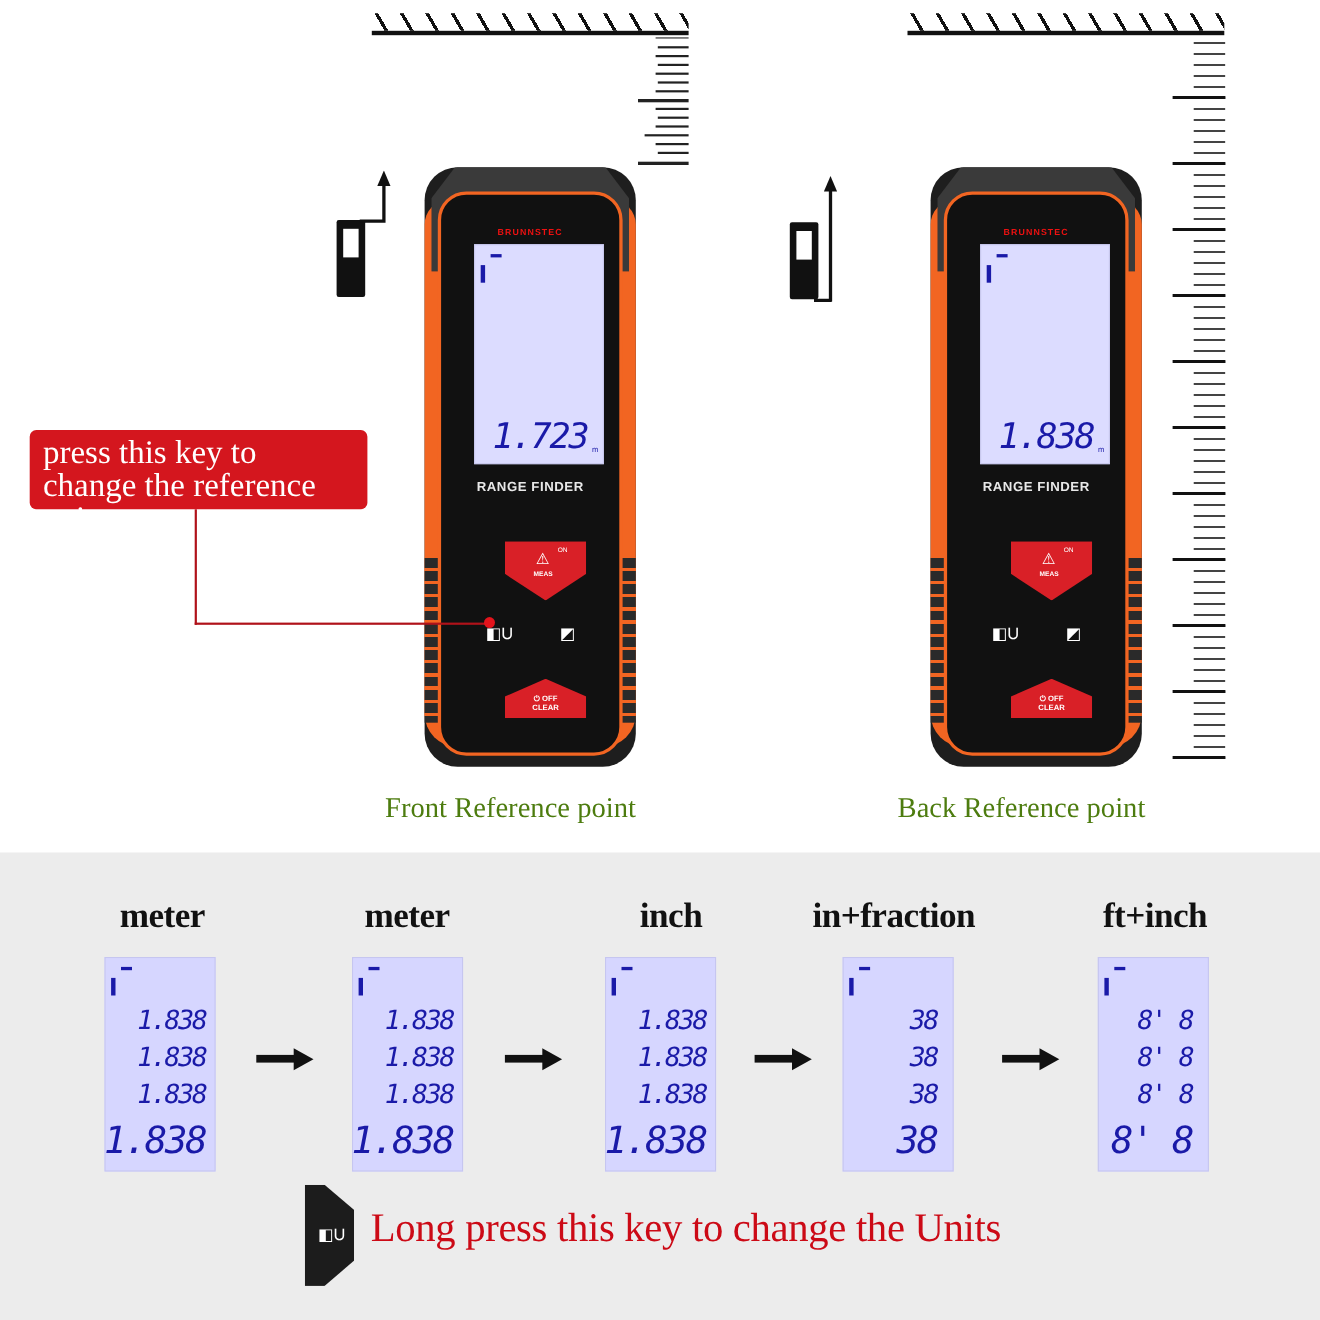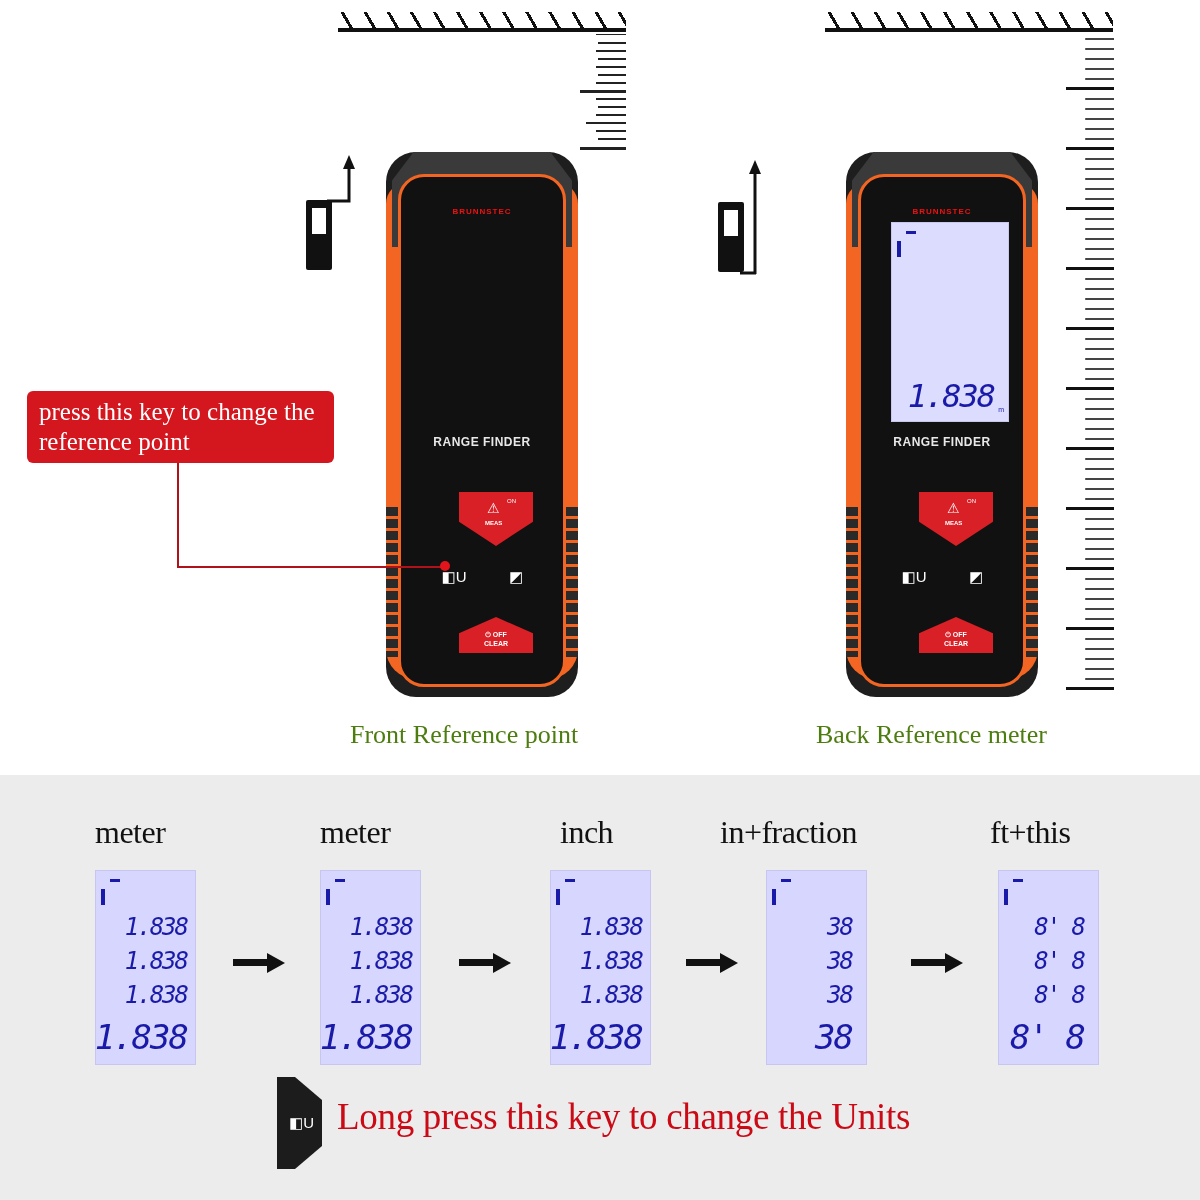--- a/index.html
+++ b/index.html
@@ -26,27 +26,27 @@
   .btn-top{position:absolute;left:58px;top:315px;width:74px;height:54px;background:#d92027;clip-path:polygon(0 0,100% 0,100% 55%,50% 100%,0 55%)}
   .btn-top span{position:absolute;font-size:6px;color:#fff;font-family:"Liberation Sans",sans-serif}
   .btn-side{position:absolute;top:385px;width:30px;height:30px;color:#fff;font-family:"Liberation Sans",sans-serif;font-size:15px;text-align:center;line-height:30px}
   .btn-bottom{position:absolute;left:58px;top:440px;width:74px;height:36px;background:#d92027;clip-path:polygon(50% 0,100% 45%,100% 100%,0 100%,0 45%)}
   .btn-bottom span{position:absolute;left:0;right:0;text-align:center;color:#fff;font-family:"Liberation Sans",sans-serif;font-size:7px;font-weight:bold}
   
   .mini-dev{position:absolute;width:26px;height:70px;background:#111;border-radius:2px}
   .mini-dev .win{position:absolute;left:6px;top:8px;width:14px;height:26px;background:#fff}
   .caption{position:absolute;font-size:26px;color:#4d7c0f}
   
-  .callout{position:absolute;left:27px;top:391px;width:307px;height:72px;background:#d4161e;border-radius:6px;color:#fff;font-size:25px;line-height:30px;padding:6px 12px}
+  .callout{position:absolute;left:27px;top:391px;width:307px;height:72px;background:#d4161e;border-radius:6px;color:#fff;font-size:30px;line-height:30px;padding:6px 12px}
   .callout-line-v{position:absolute;left:177px;top:463px;width:2px;height:105px;background:#b0121a}
   .callout-line-h{position:absolute;left:177px;top:566px;width:268px;height:2px;background:#b0121a}
   .callout-dot{position:absolute;left:440px;top:561px;width:10px;height:10px;border-radius:50%;background:#e3141c}
   
   .band{position:absolute;left:0;top:775px;width:1200px;height:425px;background:#ececec}
-  .unit-label{position:absolute;top:814px;font-size:32px;font-weight:normal;color:#111;letter-spacing:-.5px}
+  .unit-label{position:absolute;top:814px;font-size:32px;font-weight:bold;color:#111;text-align:center;letter-spacing:-.5px}
   .unit-lcd{position:absolute;top:870px;width:101px;height:195px;background:#d6d6ff;border:1px solid #c6c6f0}
   .unit-lcd .row{position:absolute;right:8px;font-family:"DejaVu Sans Mono",monospace;font-style:italic;color:#1a1aa8;letter-spacing:-2px}
   .unit-lcd .sm{font-size:24px}
   .unit-lcd .lg{font-size:34px}
   .arrow{position:absolute;top:953px;width:52px;height:18px}
   .arrow .shaft{position:absolute;left:0;top:6px;width:36px;height:7px;background:#111}
   .arrow .head{position:absolute;right:0;top:0;width:0;height:0;border-top:10px solid transparent;border-bottom:10px solid transparent;border-left:18px solid #111}
   .key-icon{position:absolute;left:277px;top:1077px;width:45px;height:92px;background:#1c1c1c;clip-path:polygon(0 0,40% 0,100% 25%,100% 75%,40% 100%,0 100%);color:#fff;font-family:"Liberation Sans",sans-serif;font-size:15px;line-height:92px;text-align:center;padding-left:4px}
   .long-press{position:absolute;left:337px;top:1095px;font-size:37px;font-weight:normal;color:#cc0a16;letter-spacing:-.3px}
 </style>
@@ -86,20 +86,26 @@
 </div>
 
 <div class="device" style="left:386px;top:152px">
   <div class="dev-body"></div>
   <div class="dev-orange"></div>
   <div class="dev-cap"></div>
   <div class="dev-grip" style="left:0"></div>
   <div class="dev-grip" style="right:0"></div>
   <div class="dev-face">
     <div class="brand">BRUNNSTEC</div>
+    <div class="lcd">
+      <div class="lcd-mini"></div>
+      <div class="lcd-bar"></div>
+      <div class="lcd-val">1.723</div>
+      <div class="lcd-unit">m</div>
+    </div>
     <div class="model">RANGE FINDER</div>
     <div class="btn-top">
       <span style="left:28px;top:8px;font-size:14px">⚠</span>
       <span style="left:48px;top:6px">ON</span>
       <span style="left:26px;top:28px;font-weight:bold">MEAS</span>
     </div>
     <div class="btn-side" style="left:38px">◧U</div>
     <div class="btn-side" style="left:100px">◩</div>
     <div class="btn-bottom">
       <span style="top:14px">⏻ OFF</span>
@@ -153,29 +159,29 @@
       <span style="left:26px;top:28px;font-weight:bold">MEAS</span>
     </div>
     <div class="btn-side" style="left:38px">◧U</div>
     <div class="btn-side" style="left:100px">◩</div>
     <div class="btn-bottom">
       <span style="top:14px">⏻ OFF</span>
       <span style="top:23px">CLEAR</span>
     </div>
   </div>
 </div>
-<div class="caption" style="left:816px;top:720px">Back Reference meter</div>
+<div class="caption" style="left:816px;top:720px">Back Reference point</div>
 
 <div class="band"></div>
 
 <div class="unit-label" style="left:95px;width:105px">meter</div>
 <div class="unit-label" style="left:320px;width:100px">meter</div>
 <div class="unit-label" style="left:560px;width:100px">inch</div>
 <div class="unit-label" style="left:720px;width:185px">in+fraction</div>
-<div class="unit-label" style="left:990px;width:120px">ft+this</div>
+<div class="unit-label" style="left:990px;width:120px">ft+inch</div>
 
 <div class="unit-lcd" style="left:95px">
   <div class="lcd-bar"></div>
     <div class="lcd-mini"></div>
   <div class="row sm" style="top:42px">1.838</div>
   <div class="row sm" style="top:76px">1.838</div>
   <div class="row sm" style="top:110px">1.838</div>
   <div class="row lg" style="top:146px">1.838</div>
 </div>
 <div class="unit-lcd" style="left:320px">

